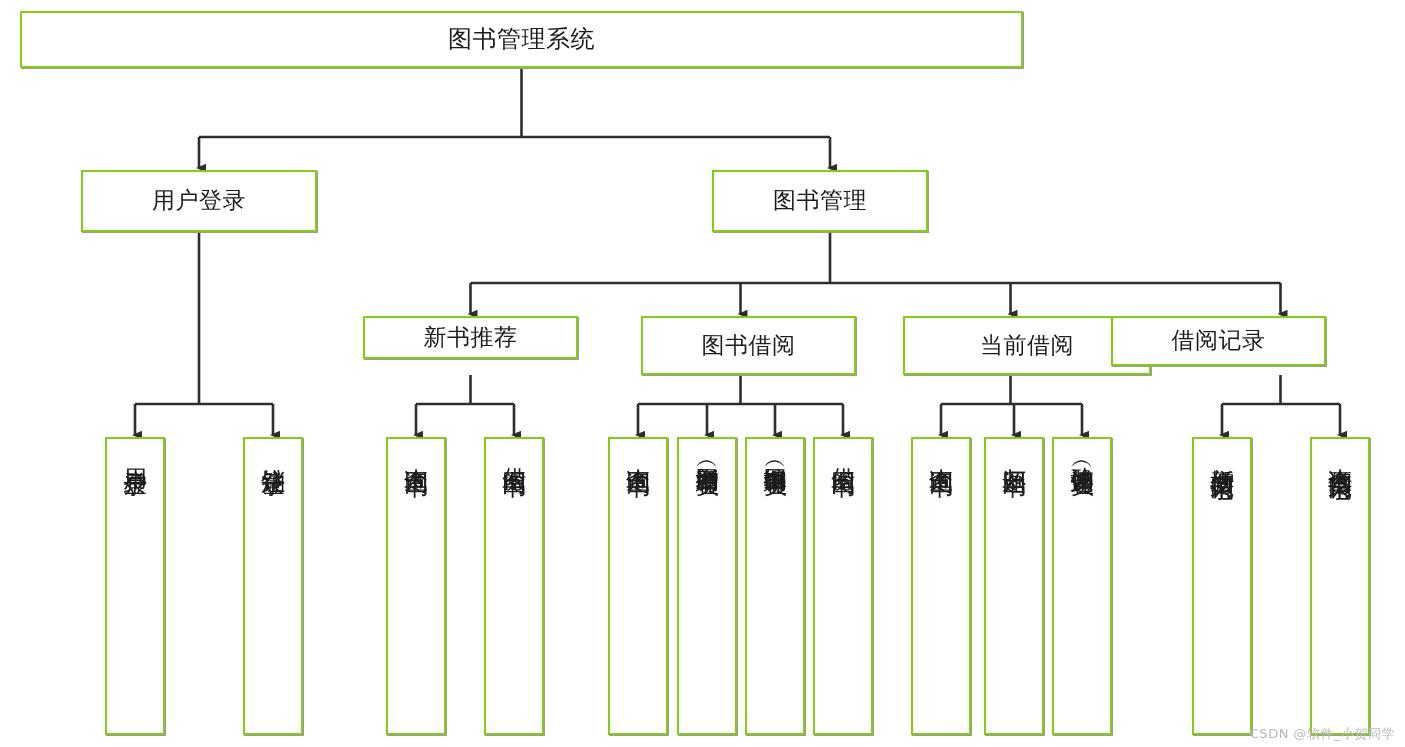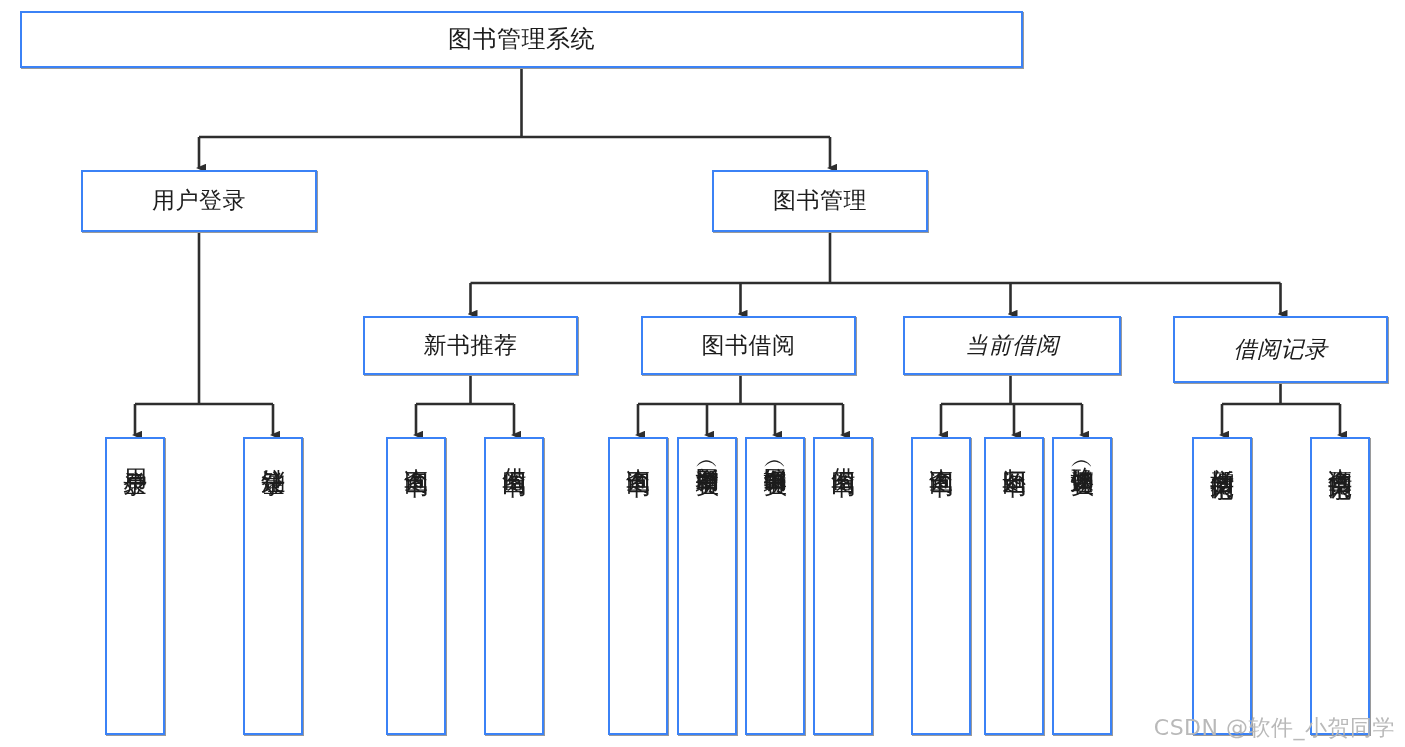--- a/index.html
+++ b/index.html
@@ -24,21 +24,21 @@
     left: 0;
     top: 0;
     width: 1405px;
     height: 747px;
     pointer-events: none;
   }
   .node {
     position: absolute;
     box-sizing: border-box;
     background: #ffffff;
-    border: 2px solid #3b82f6;
+    border: 2px solid #84cc16;
     box-shadow: 1px 1px 0 0 #9a9a9a;
     display: flex;
     align-items: center;
     justify-content: center;
     overflow: hidden;
   }
   .node-label {
     color: #1c1c1c;
     text-align: center;
     line-height: 1.18;
@@ -65,21 +65,21 @@
     white-space: nowrap;
   }
   .node.vertical.tall .node-label {
     font-size: 23px;
     letter-spacing: 1px;
   }
   .watermark {
     position: absolute;
     right: 10px;
     bottom: 4px;
-    font-size: 22px;
+    font-size: 13px;
     color: #b9b9b9;
     letter-spacing: 0.5px;
     white-space: nowrap;
     font-family: "DejaVu Sans", "Liberation Sans", sans-serif;
   }
 </style>
 </head>
 <body>
 
 <div id="diagram-root">
@@ -131,30 +131,30 @@
     <span class="node-label">图书管理系统</span>
   </div>
 
   <div class="node horizontal" style="left: 81px; top: 170px; width: 236px; height: 62px;">
     <span class="node-label">用户登录</span>
   </div>
   <div class="node horizontal" style="left: 712px; top: 170px; width: 216px; height: 62px;">
     <span class="node-label">图书管理</span>
   </div>
 
-  <div class="node horizontal" style="left: 363px; top: 316px; width: 215px; height: 59px;">
+  <div class="node horizontal" style="left: 363px; top: 316px; width: 215px; height: 43px;">
     <span class="node-label">新书推荐</span>
   </div>
   <div class="node horizontal" style="left: 633px; top: 316px; width: 215px; height: 59px; margin-left: 8px;">
     <span class="node-label">图书借阅</span>
   </div>
-  <div class="node horizontal" style="left: 903px; top: 316px; width: 218px; height: 59px; font-style: italic;">
+  <div class="node horizontal" style="left: 903px; top: 316px; width: 248px; height: 59px;">
     <span class="node-label">当前借阅</span>
   </div>
-  <div class="node horizontal" style="left: 1173px; top: 316px; width: 215px; height: 67px; font-style: italic;">
+  <div class="node horizontal" style="left: 1111px; top: 316px; width: 215px; height: 50px;">
     <span class="node-label">借阅记录</span>
   </div>
 
   <div class="node vertical" style="left: 105px; top: 437px; width: 60px; height: 298px;">
     <span class="node-label">用户登录</span>
   </div>
   <div class="node vertical" style="left: 243px; top: 437px; width: 60px; height: 298px;">
     <span class="node-label">注销登录</span>
   </div>
 

